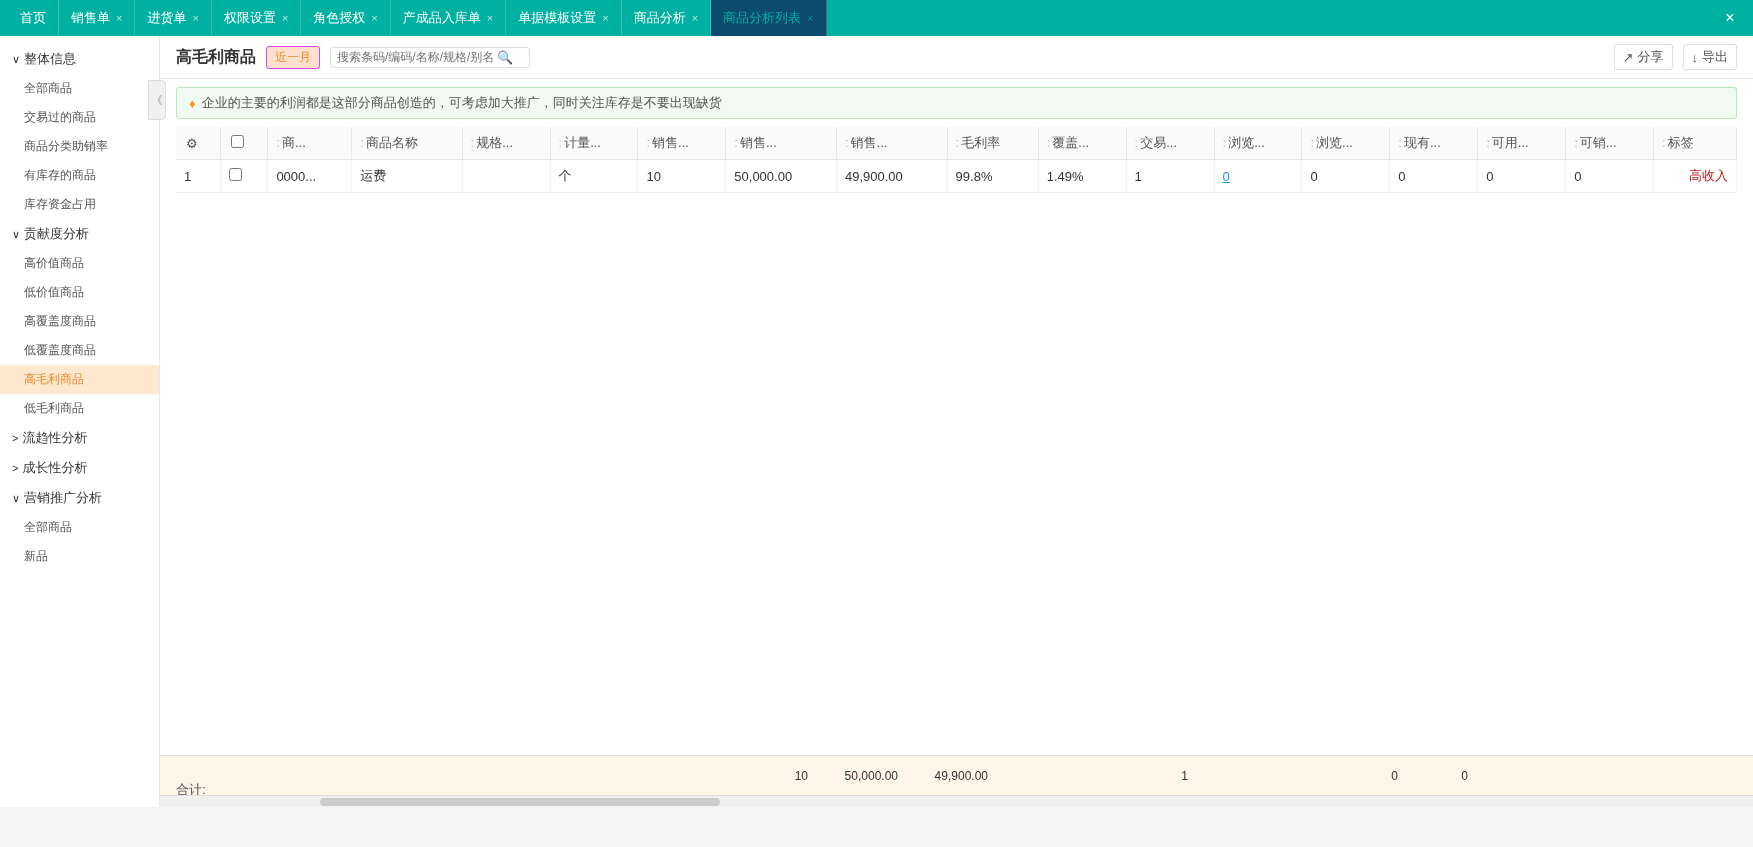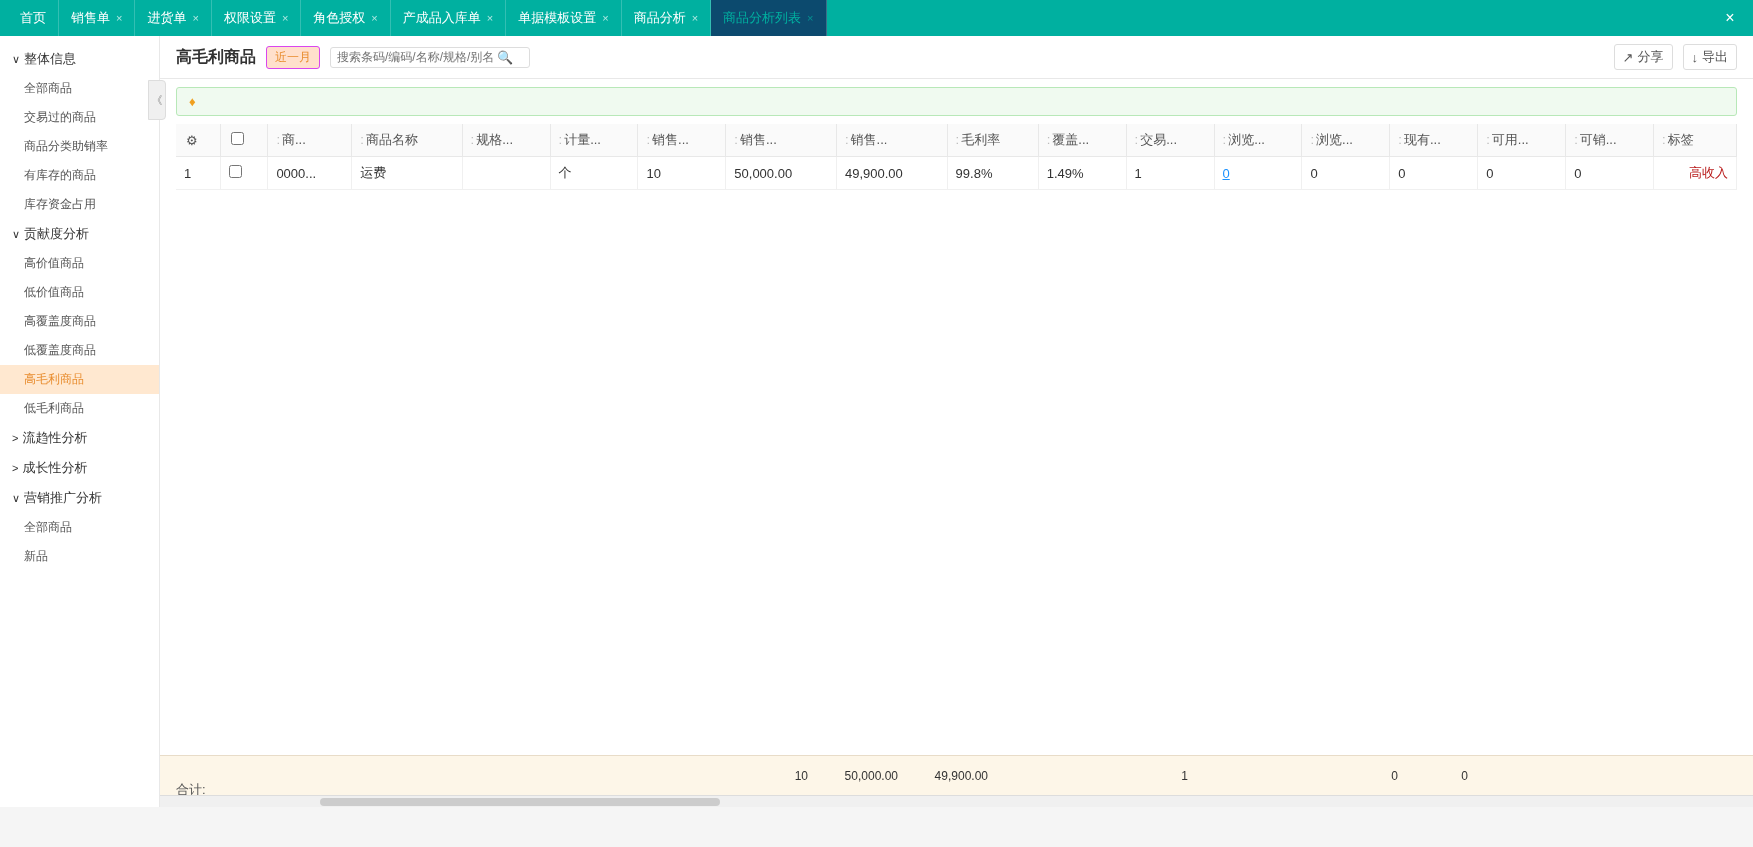--- a/index.html
+++ b/index.html
@@ -341,20 +341,21 @@
         <span>分享</span>
       </div>
       <div class="header-action-btn">
         <span>↓</span>
         <span>导出</span>
       </div>
     </div>
 
     <div class="info-banner">
       <span class="info-icon">♦</span>
+      <span>企业的主要的利润都是这部分商品创造的，可考虑加大推广，同时关注库存是不要出现缺货</span>
     </div>
 
     <div class="table-wrapper">
       <table>
         <thead id="table-head">
             <tr>
               <th class="no-prefix">⚙</th>
               <th class="no-prefix"><input type="checkbox" style=""></th>
               <th>商...</th>
               <th>商品名称</th>

